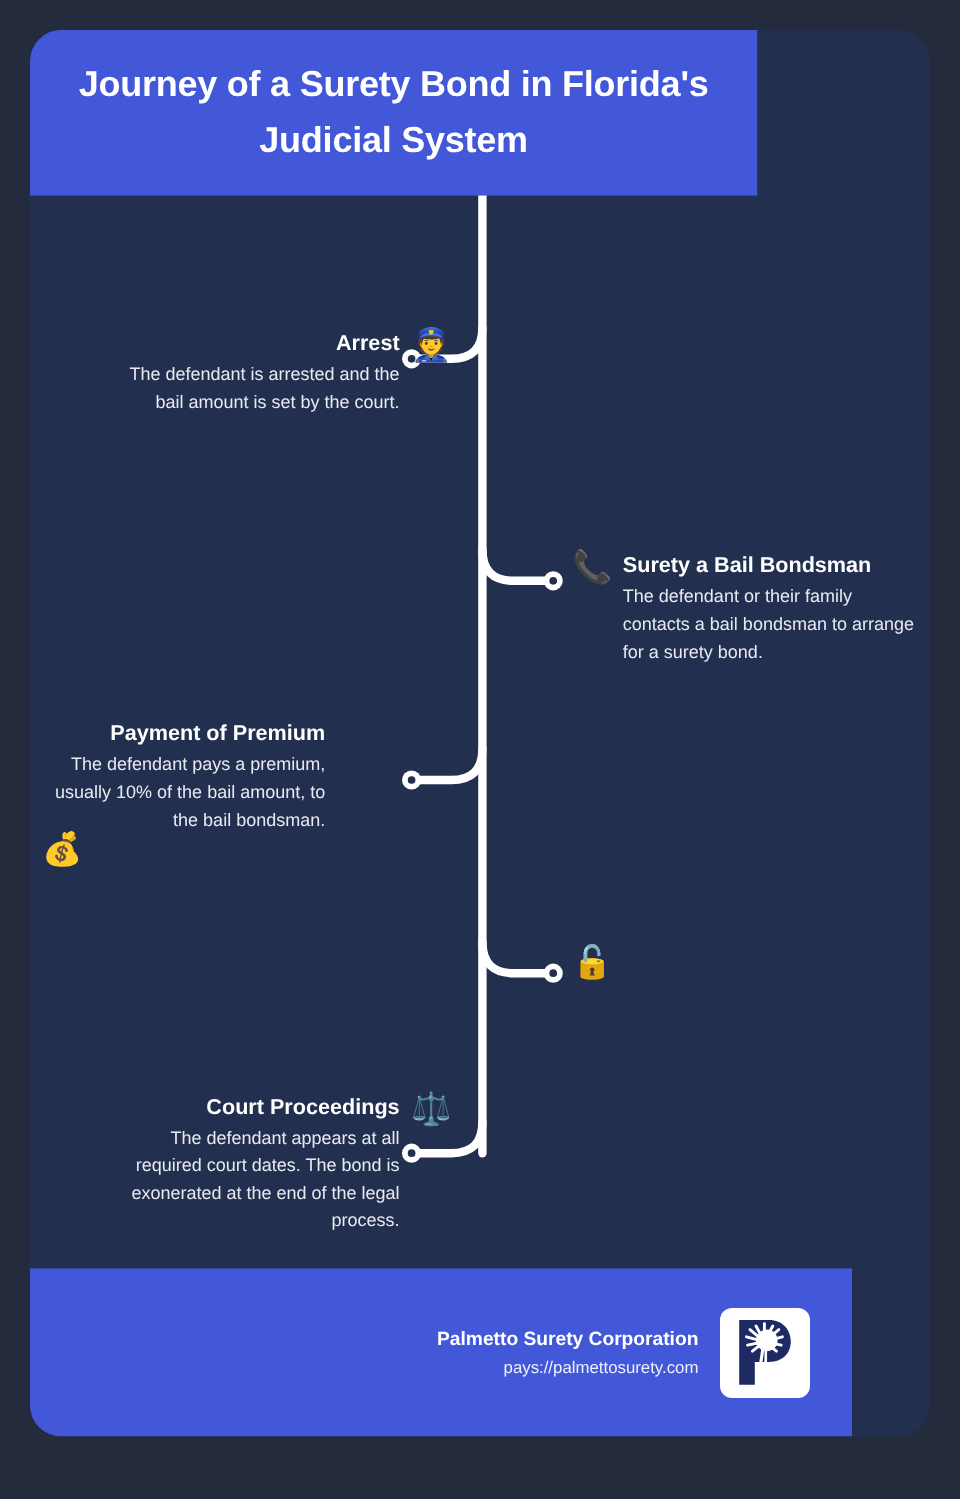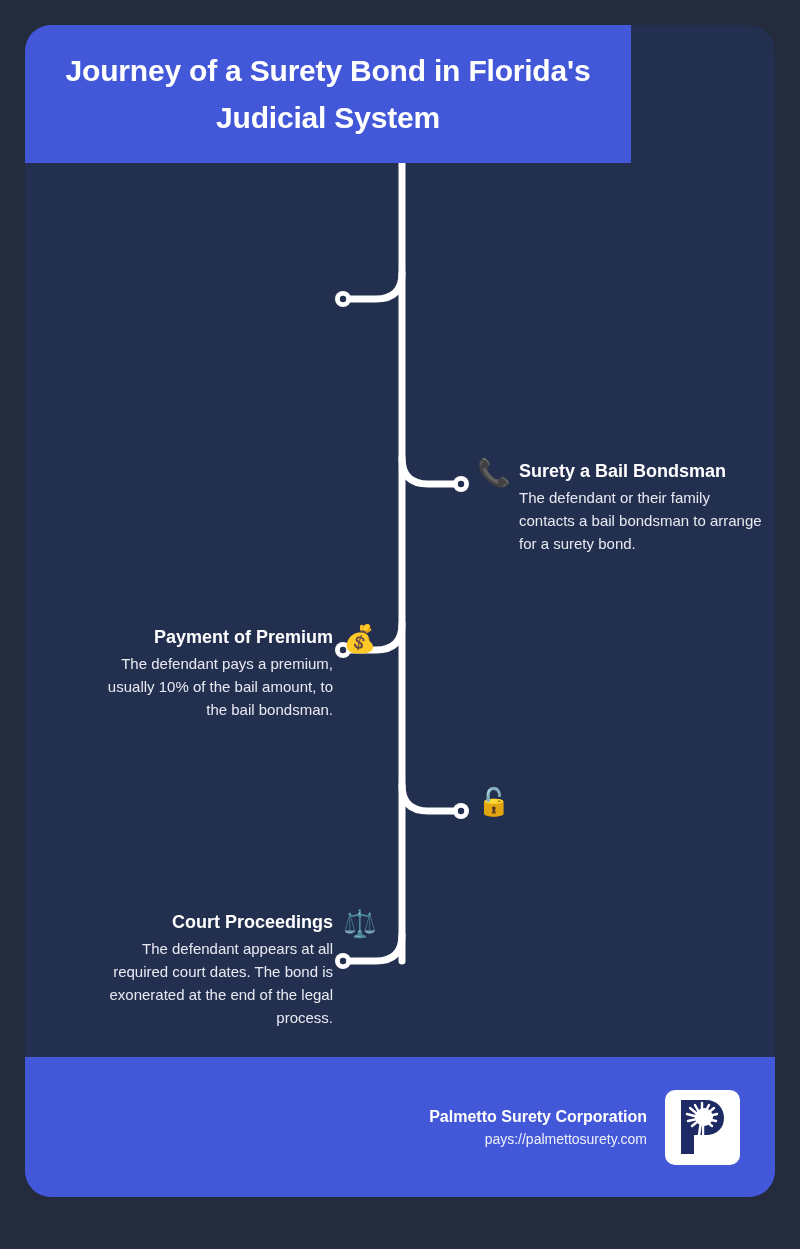--- a/index.html
+++ b/index.html
@@ -119,21 +119,21 @@
   }
 
   .step.left .step-icon { margin-left: 10px; margin-top: -4px; }
   .step.right .step-icon { margin-right: 8px; margin-top: -4px; }
 
   
   .footer {
     position: absolute;
     left: 0;
     top: 1032px;
-    width: 750px;
+    width: 685px;
     height: 140px;
     background: #4358d8;
     display: flex;
     align-items: center;
     justify-content: flex-end;
     padding-right: 35px;
     gap: 18px;
   }
 
   .footer-text {
@@ -199,30 +199,37 @@
         <circle cx="436" cy="321" r="3.2" fill="#232f4e"></circle>
         <circle cx="318" cy="487" r="8" fill="#ffffff"></circle>
         <circle cx="318" cy="487" r="3.2" fill="#232f4e"></circle>
         <circle cx="436" cy="648" r="8" fill="#ffffff"></circle>
         <circle cx="436" cy="648" r="3.2" fill="#232f4e"></circle>
         <circle cx="318" cy="798" r="8" fill="#ffffff"></circle>
         <circle cx="318" cy="798" r="3.2" fill="#232f4e"></circle>
       </g>
     </svg>
 
+    <div class="step left" style="top: 112px;">
+      <div class="step-text">
+        <div class="step-title">Arrest</div>
+        <div class="step-desc">The defendant is arrested and the bail amount is set by the court.</div>
+      </div>
+      <div class="step-icon">👮</div>
+    </div>
 
     <div class="step right" style="top: 297px;">
       <div class="step-icon">📞</div>
       <div class="step-text">
         <div class="step-title">Surety a Bail Bondsman</div>
         <div class="step-desc">The defendant or their family contacts a bail bondsman to arrange for a surety bond.</div>
       </div>
     </div>
 
-    <div class="step left" style="top: 463px;">
+    <div class="step left" style="top: 437px; flex-direction: column;">
       <div class="step-text">
         <div class="step-title">Payment of Premium</div>
         <div class="step-desc">The defendant pays a premium, usually 10% of the bail amount, to the bail bondsman.</div>
       </div>
       <div class="step-icon">💰</div>
     </div>
 
     <div class="step right" style="top: 626px;">
       <div class="step-icon">🔓</div>
     </div>

